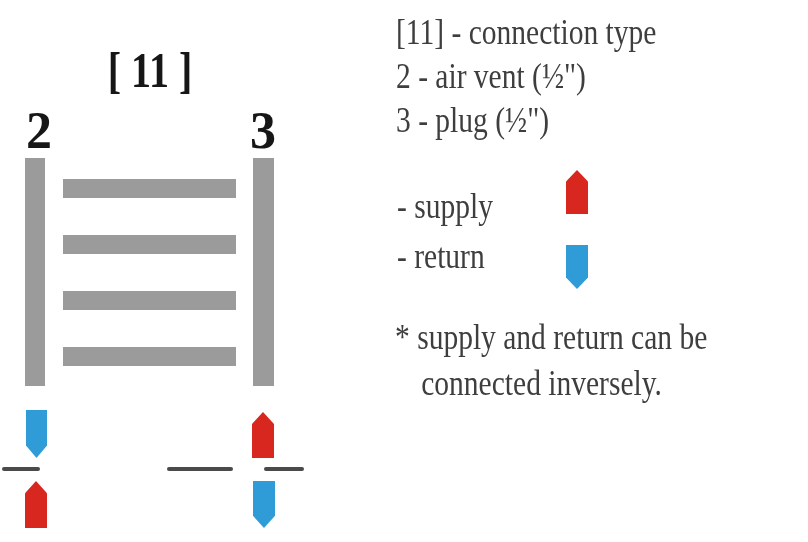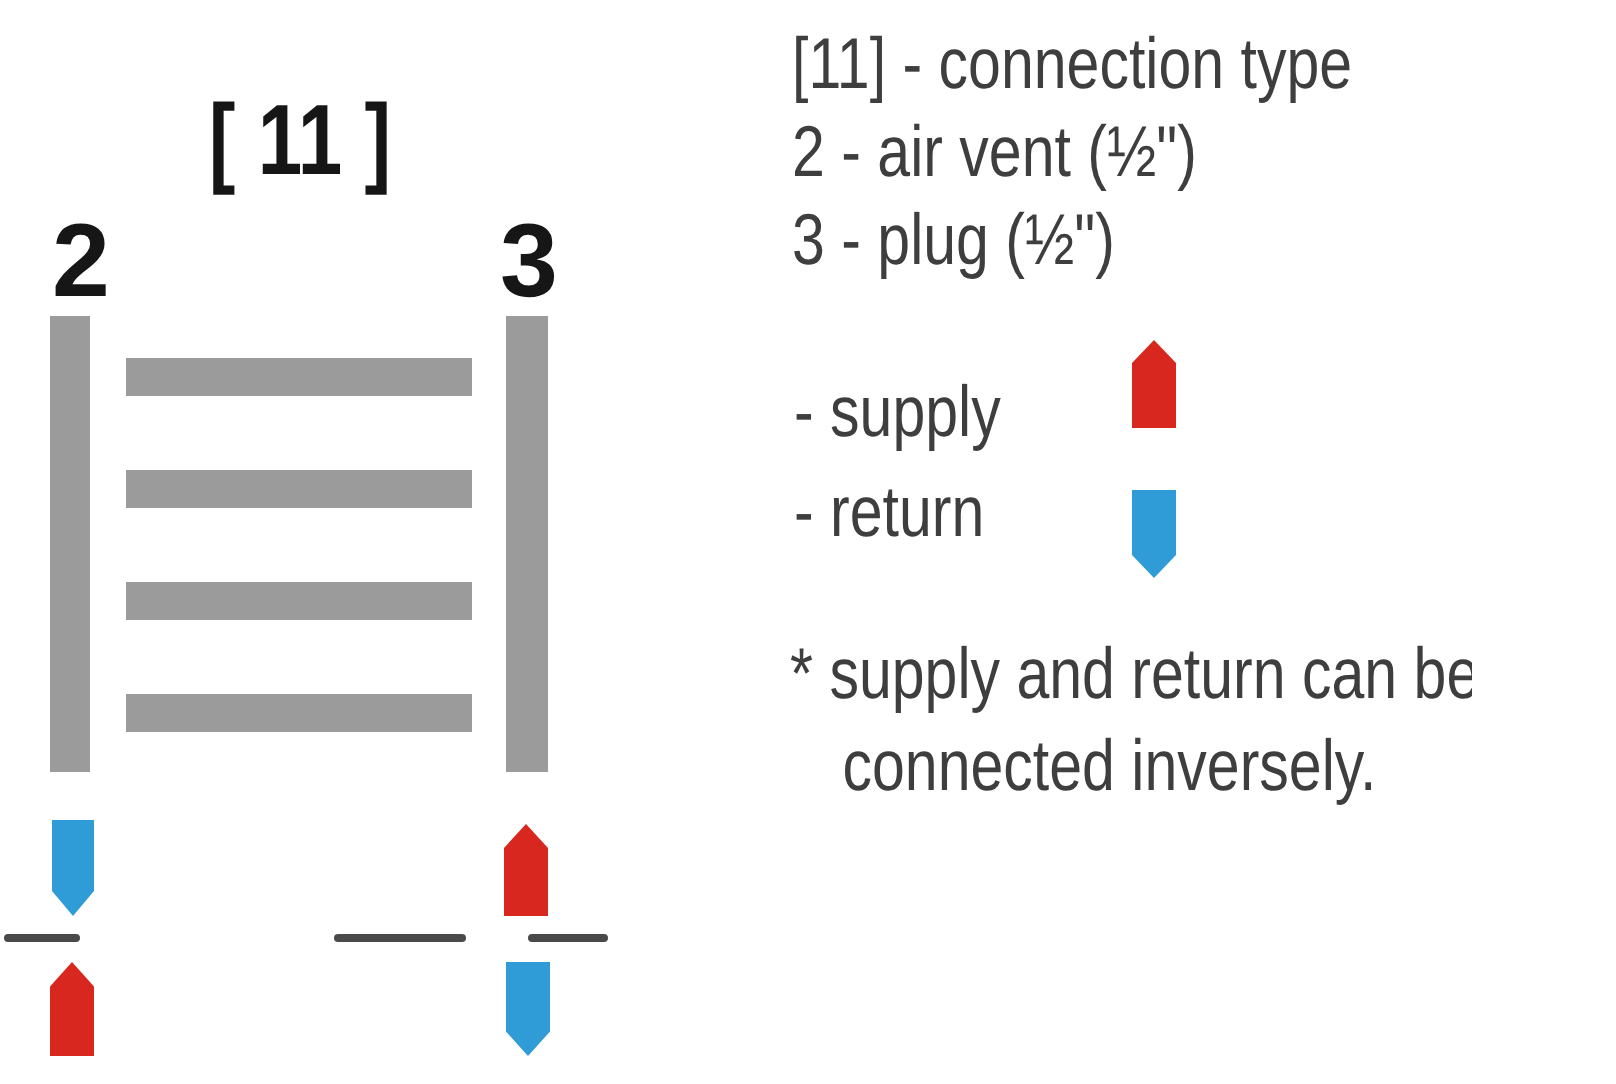--- a/index.html
+++ b/index.html
@@ -1,21 +1,21 @@
 <!DOCTYPE html>
 <html style="--supply-red: #d7271e; --return-blue: #2f9cd8; --radiator-gray: #9b9b9b; --dash-gray: #4a4a4a; --heading-black: #161616; --text-gray: #3e3e3e; --background: #ffffff;"><head>
 <meta charset="utf-8">
 <style>
   html, body { margin: 0; padding: 0; background: #ffffff; }
   .canvas {
     position: relative;
     width: 736px;
     height: 542px;
     background: var(--background, #ffffff);
-    font-family: Liberation Sans, sans-serif;
+    font-family: Liberation Serif, serif;
     overflow: hidden;
   }
   .abs { position: absolute; }
 
   
   .rail { position: absolute; top: 158px; width: 20px; height: 228px; background: var(--radiator-gray, #9b9b9b); }
   .rail.left  { left: 25px; }
   .rail.right { left: 253px; width: 21px; }
   .rung { position: absolute; left: 63px; width: 173px; height: 19px; background: var(--radiator-gray, #9b9b9b); }
 

